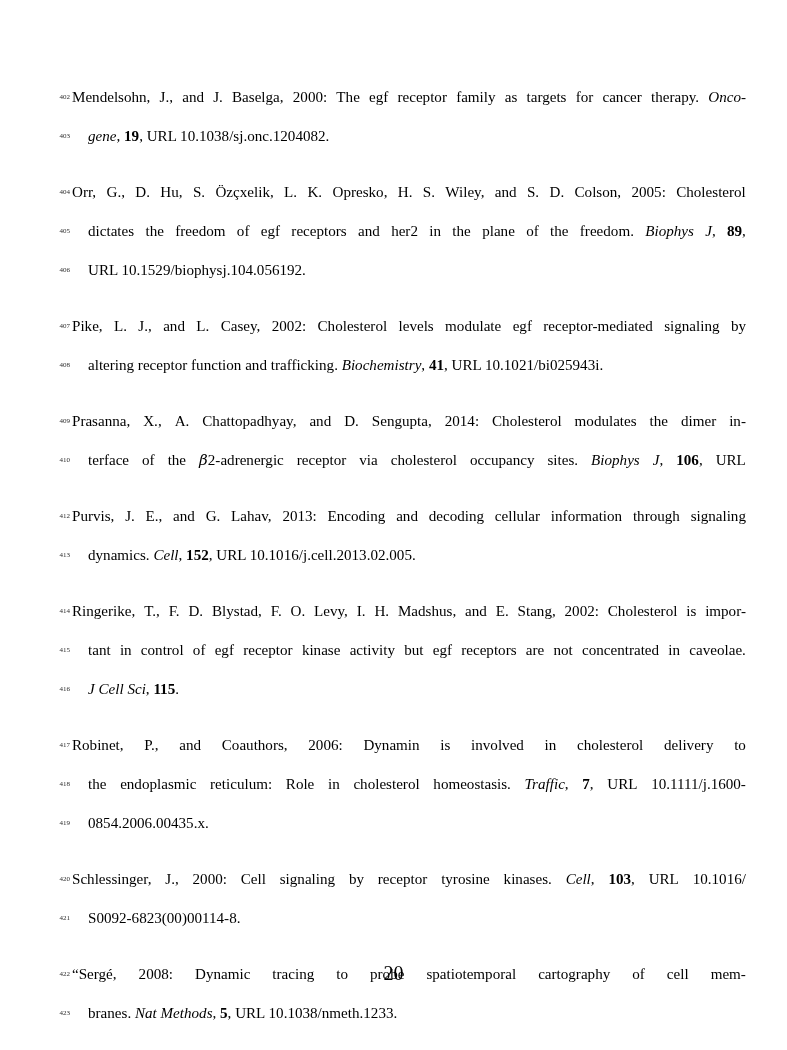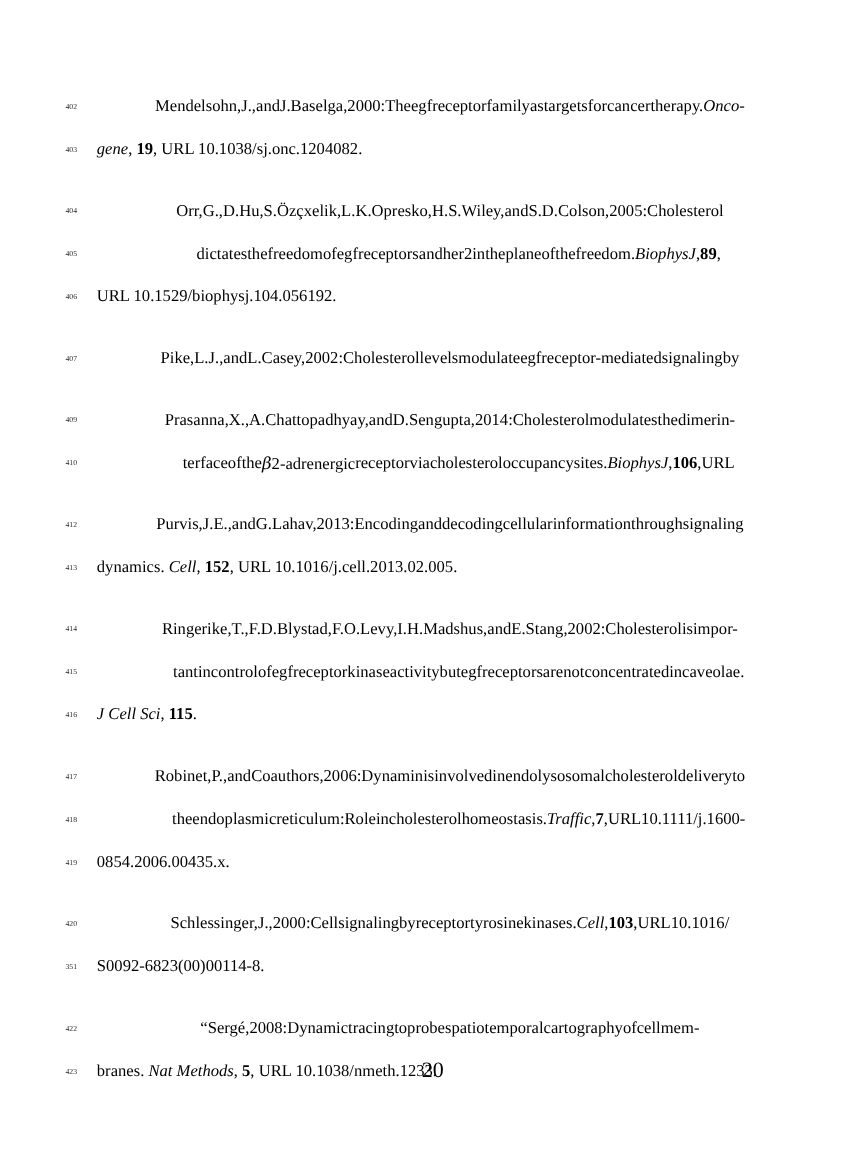--- a/index.html
+++ b/index.html
@@ -64,21 +64,21 @@
   .line-text.indent {
     left: 40px;
     width: 658px;
   }
   
   .line-text.just {
     white-space: nowrap;
   }
   .line-text.just > .jrow {
     display: flex;
-    justify-content: center;
+    justify-content: space-between;
     width: 100%;
   }
   .line-text.just > .jrow > span {
     white-space: pre;
   }
   i { font-style: italic; }
   b { font-weight: bold; }
   .beta {
     font-style: italic;
     font-family: "DejaVu Serif", serif;
@@ -196,20 +196,24 @@
               <span>2002:</span>
               <span>Cholesterol</span>
               <span>levels</span>
               <span>modulate</span>
               <span>egf</span>
               <span>receptor-mediated</span>
               <span>signaling</span>
               <span>by</span>
             </span>
           </span>
+        </div>
+        <div class="bib-line">
+          <span class="line-no">408</span>
+          <span class="line-text indent">altering receptor function and trafficking. <i>Biochemistry</i>, <b>41</b>, URL 10.1021/bi025943i.</span>
         </div>
       </div>
       <div class="bib-entry">
         <div class="bib-line">
           <span class="line-no">409</span>
           <span class="line-text just">
             <span class="jrow">
               <span>Prasanna,</span>
               <span>X.,</span>
               <span>A.</span>
@@ -335,21 +339,20 @@
             <span class="jrow">
               <span>Robinet,</span>
               <span>P.,</span>
               <span>and</span>
               <span>Coauthors,</span>
               <span>2006:</span>
               <span>Dynamin</span>
               <span>is</span>
               <span>involved</span>
               <span>in</span>
-              <span>endolysosomal</span>
               <span>cholesterol</span>
               <span>delivery</span>
               <span>to</span>
             </span>
           </span>
         </div>
         <div class="bib-line">
           <span class="line-no">418</span>
           <span class="line-text indent just">
             <span class="jrow">
@@ -387,21 +390,21 @@
               <span>tyrosine</span>
               <span>kinases.</span>
               <span><i>Cell</i>,</span>
               <span><b>103</b>,</span>
               <span>URL</span>
               <span>10.1016/</span>
             </span>
           </span>
         </div>
         <div class="bib-line">
-          <span class="line-no">351</span>
+          <span class="line-no">421</span>
           <span class="line-text indent">S0092-6823(00)00114-8.</span>
         </div>
       </div>
       <div class="bib-entry">
         <div class="bib-line">
           <span class="line-no">422</span>
           <span class="line-text just">
             <span class="jrow">
               <span>“Sergé,</span>
               <span>2008:</span>

